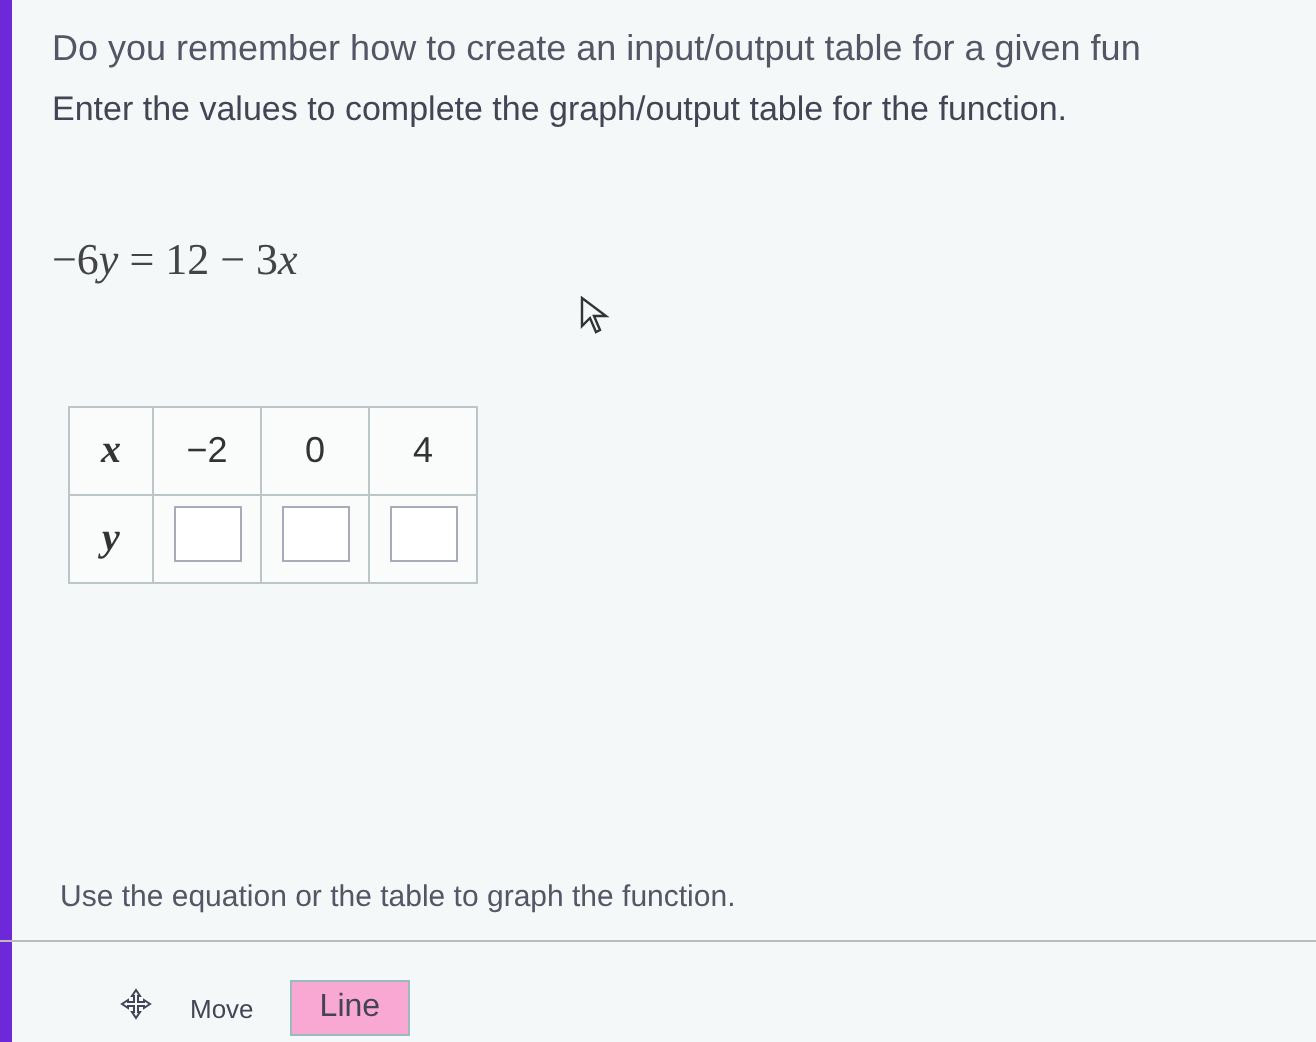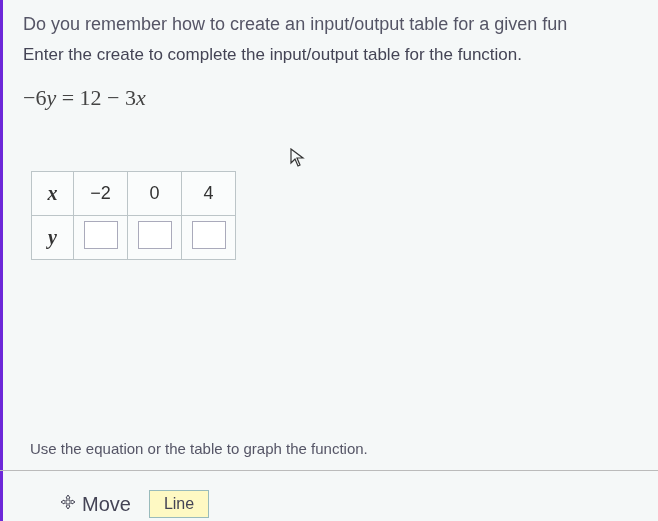--- a/index.html
+++ b/index.html
@@ -13,21 +13,21 @@
       font-family: Arial, sans-serif;
       background: linear-gradient(to bottom, #d4e8ec 0%, #e0ecef 100%);
       position: relative;
       overflow: hidden;
     }
     .content-area {
       background: #f5f8f8;
       margin: 0;
       padding: 0;
       min-height: 100%;
-      border-left: 3px solid #6d28d9;
+      border-left: 6px solid #6d28d9;
     }
     .intro-text {
       font-size: 18px;
       color: #556;
       padding: 12px 20px 4px 20px;
       line-height: 1.4;
     }
     .subtitle {
       font-size: 18px;
       color: #556;
@@ -36,20 +36,21 @@
     .instruction {
       font-size: 17px;
       color: #445;
       padding: 4px 20px 14px 20px;
     }
     .equation {
       font-family: 'Times New Roman', serif;
       font-size: 22px;
       color: #444;
       padding: 6px 20px 10px 20px;
+      margin-top: 32px;
     }
     .equation .minus {
       font-family: 'Times New Roman', serif;
     }
     .equation .var {
       font-style: italic;
     }
     .cursor-icon {
       position: absolute;
       left: 290px;
@@ -109,42 +110,42 @@
       position: absolute;
       top: 490px;
       left: 60px;
       display: flex;
       align-items: center;
       gap: 18px;
     }
     .tool-item {
       display: flex;
       align-items: center;
-      gap: 6px;
-      font-size: 20px;
+      gap: 19px;
+      font-size: 13px;
       color: #445;
     }
     .move-icon {
       font-size: 16px;
       color: #556;
     }
     .line-box {
-      background: #fef9c3;
+      background: #f9a8d4;
       border: 1px solid #9bb;
       padding: 4px 14px;
       font-size: 16px;
       color: #445;
     }
   </style>
 </head>
 <body>
 
 <div class="content-area">
   <div class="intro-text">Do you remember how to create an input/output table for a given fun</div>
-  <div class="instruction">Enter the create to complete the input/output table for the function.</div>
+  <div class="instruction">Enter the values to complete the graph/output table for the function.</div>
   <div class="equation">
     <span class="minus">−6</span><span class="var">y</span>
     <span>=</span>
     <span>12</span>
     <span>−</span>
     <span>3</span><span class="var">x</span>
   </div>
 
   <div class="cursor-icon">
     <svg width="16" height="20" viewBox="0 0 16 20">

